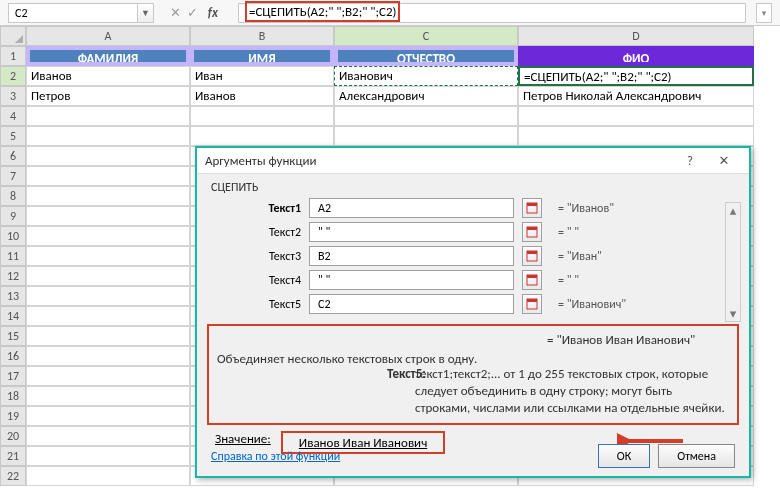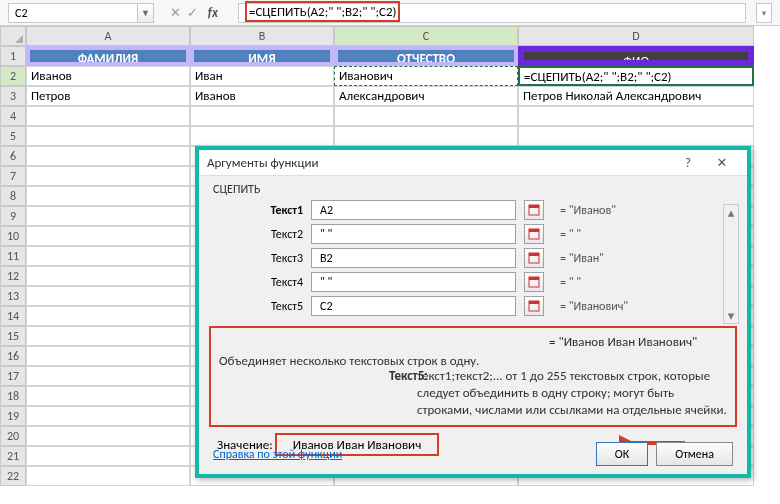--- a/index.html
+++ b/index.html
@@ -18,25 +18,25 @@
 
   .sheet { display: grid; grid-template-columns: 26px 164px 144px 184px 236px; }
   .sel-all { background:#e6e6e6; border:1px solid #c8c8c8; height:20px; position:relative; }
   .sel-all::after { content:''; position:absolute; right:2px; bottom:2px; width:0; height:0; border-left:8px solid transparent; border-bottom:8px solid #b0b0b0; }
   .col-head { background:#e6e6e6; border:1px solid #c8c8c8; text-align:center; font-size:12px; color:#555; height:20px; line-height:18px; }
   .col-head.active { background:#d4e9c6; }
   .row-head { background:#e6e6e6; border:1px solid #c8c8c8; text-align:center; font-size:12px; color:#555; height:20px; line-height:18px; }
   .row-head.active { background:#d4e9c6; }
   .cell { border:1px solid #d4d4d4; height:20px; padding:0 4px; line-height:18px; overflow:hidden; white-space:nowrap; }
   .hdr { background:#4f81bd; color:#fff; font-weight:bold; text-align:center; border:4px solid #c4b5fd; }
-  .hdr-sel { background:#404040; color:#fff; font-weight:normal; text-align:center; border:6px solid #6d28d9; }
+  .hdr-sel { background:#6d28d9; color:#fff; font-weight:bold; text-align:center; border:4px solid #6d28d9; }
   .selected-cell { border:1.5px dashed #1f7246; }
   .d2 { border:2px solid #1f7246; }
 
-  .dialog { position:absolute; left:195px; top:146px; width:556px; height:332px; background:#f0f0f0; border:4px solid #14b8a6; box-shadow:2px 2px 6px rgba(0,0,0,.3); }
+  .dialog { position:absolute; left:195px; top:146px; width:556px; height:332px; background:#f0f0f0; border:2px solid #14b8a6; box-shadow:2px 2px 6px rgba(0,0,0,.3); }
   .dlg-title { height:26px; background:#fff; border-bottom:1px solid #ddd; display:flex; align-items:center; padding:0 8px; font-size:12px; color:#333; }
   .dlg-title .spacer { flex:1; }
   .dlg-btn { width:34px; height:22px; display:flex; align-items:center; justify-content:center; font-size:13px; color:#555; }
   .fn-name { padding:6px 14px 2px; font-size:12px; color:#333; }
   .args { padding:0 14px 6px; }
   .arg-row { display:flex; align-items:center; gap:8px; height:24px; }
   .arg-label { width:90px; text-align:right; font-size:12px; }
   .arg-label.bold { font-weight:bold; }
   .arg-input { width:205px; height:20px; border:1px solid #a0a0a0; background:#fff; padding:0 8px; font-size:12px; }
   .arg-pick { width:20px; height:20px; border:1px solid #a0a0a0; background:linear-gradient(#fff,#e8e8e8); display:flex; align-items:center; justify-content:center; }
@@ -44,21 +44,21 @@
   .arg-eq { font-size:12px; color:#555; padding-left:8px; }
   .scroll { position:absolute; right:8px; top:54px; width:16px; height:120px; background:#f0f0f0; border:1px solid #ccc; display:flex; flex-direction:column; justify-content:space-between; align-items:center; font-size:9px; color:#777; }
 
   .desc-box { margin:2px 10px; border:2.5px solid #d43d27; padding:6px 8px; font-size:12px; color:#333; }
   .desc-box .result-eq { text-align:left; padding-left:330px; margin-bottom:4px; }
   .desc-box .main-desc { margin-bottom:0; }
   .desc-box .param-row { display:flex; gap:28px; }
   .desc-box .param-label { font-weight:bold; width:90px; text-align:right; flex-shrink:0; padding-left:170px; }
   .desc-box .param-text { flex:1; line-height:1.3; }
 
-  .value-row { display:flex; align-items:center; gap:2px; padding:4px 18px; font-size:12px; position:relative; }
+  .value-row { display:flex; align-items:flex-start; gap:10px; padding:4px 18px; font-size:12px; position:relative;text-decoration:underline; }
   .value-box { border:2.5px solid #d43d27; padding:2px 16px; }
   .arrow-big { position:absolute; left:420px; top:3px; }
   .arrow-big svg { width:70px; height:22px; }
 
   .dlg-footer { position:absolute; bottom:0; left:0; right:0; height:40px; display:flex; align-items:center; padding:0 14px; gap:8px; }
   .help-link { color:#0066cc; text-decoration:underline; font-size:12px; }
   .dlg-footer .spacer { flex:1; }
   .btn { height:24px; padding:0 18px; border:1px solid #888; background:linear-gradient(#fdfdfd,#e5e5e5); font-size:12px; }
   .btn.primary { border:1.5px solid #3b73b9; }
 </style>

